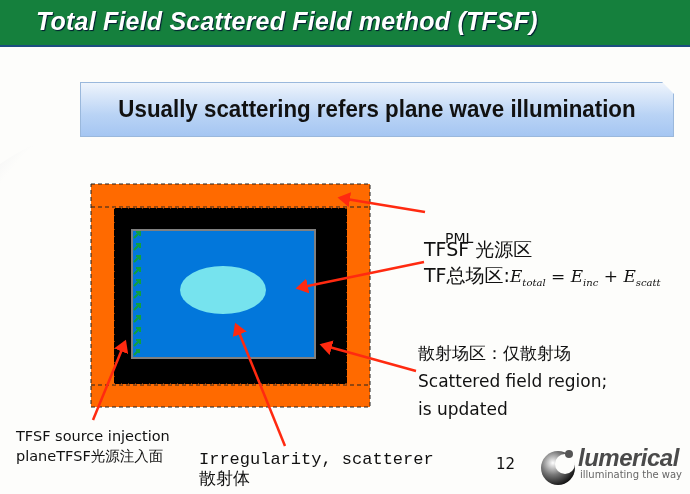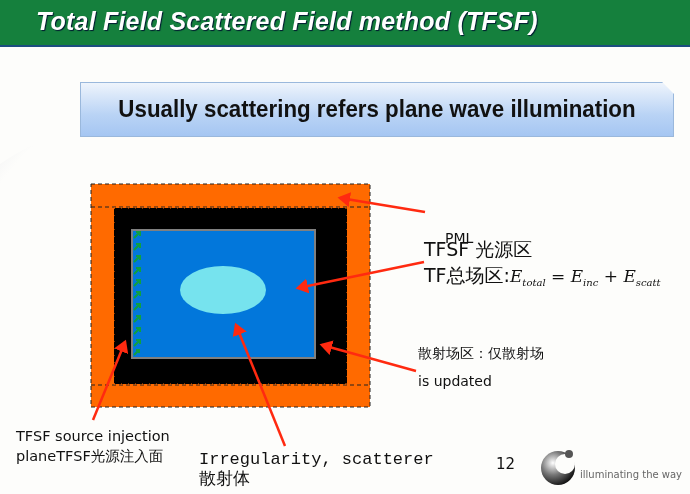--- a/index.html
+++ b/index.html
@@ -34,21 +34,21 @@
     position:absolute; left:0; width:100%; top:12px; text-align:center;
     font-family:"Liberation Sans", sans-serif; font-weight:bold; font-size:24px; color:#111;
     transform:scaleX(0.93);
   }
   .diagram { position:absolute; left:0; top:0; width:690px; height:494px; }
   .label { position:absolute; color:#111; font-family:"DejaVu Sans", sans-serif; }
   .pml-label { left:445px; top:202px; font-size:14px;margin-top:28px; }
   .tf-label { left:424px; top:236px; font-size:19px; line-height:26px; }
   .eq { font-family:"DejaVu Serif", serif; font-style:italic; font-size:17px; }
   .eq sub { font-size:10px; }
-  .sf-label { left:418px; top:339px; font-size:14px; line-height:28px; }
+  .sf-label { left:418px; top:339px; font-size:17px; line-height:28px; }
   .inj-label { left:16px; top:426px; font-size:14.5px; line-height:20px; }
   .irr-label { left:199px; top:450px; font-size:17px; line-height:20px;font-family:Liberation Mono, monospace; }
   .page-num { left:496px; top:455px; font-size:15px; }
   .logo { position:absolute; left:538px; top:444px; width:150px; height:45px; }
   .logo-word {
     position:absolute; left:40px; top:0px;
     font-family:"Liberation Sans", sans-serif; font-weight:bold; font-style:italic;
     font-size:24px; color:#4a4a4a; letter-spacing:-0.5px;
   }
   .logo-tag {
@@ -124,20 +124,21 @@
 
 <div class="label tf-label">
   <div>TFSF 光源区</div>
   <div>
     <span>TF总场区:</span><span class="eq"><span>E</span><sub>total</sub> <span>=</span> <span>E</span><sub>inc</sub> <span>+</span> <span>E</span><sub>scatt</sub></span>
   </div>
 </div>
 
 <div class="label sf-label">
   <div>散射场区：仅散射场</div>
+  <div>Scattered field region;</div>
   <div>is updated</div>
 </div>
 
 <div class="label inj-label">
   <div>TFSF source injection</div>
   <div>planeTFSF光源注入面</div>
 </div>
 
 <div class="label irr-label">
   <div>Irregularity, scatterer</div>
@@ -152,14 +153,15 @@
       <radialGradient id="sg" cx="35%" cy="35%" r="70%">
         <stop offset="0" stop-color="#ffffff"></stop>
         <stop offset="0.5" stop-color="#777"></stop>
         <stop offset="1" stop-color="#111"></stop>
       </radialGradient>
     </defs>
     <circle cx="20" cy="24" r="17" fill="url(#sg)"></circle>
     <circle cx="27" cy="20" r="10" fill="#fdfdfb"></circle>
     <circle cx="31" cy="10" r="4" fill="#555"></circle>
   </svg>
+  <div class="logo-word">lumerical</div>
   <div class="logo-tag">illuminating the way</div>
 </div>
 
 </body></html>

